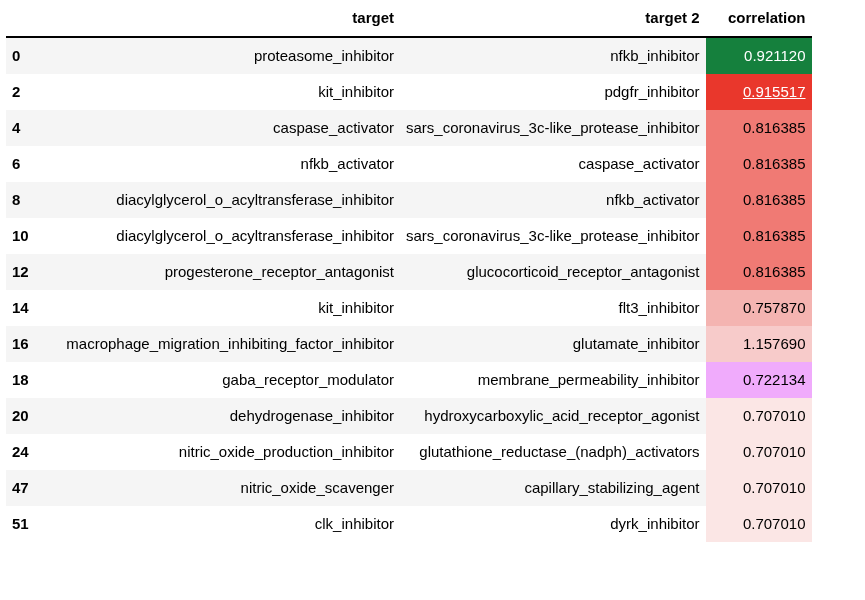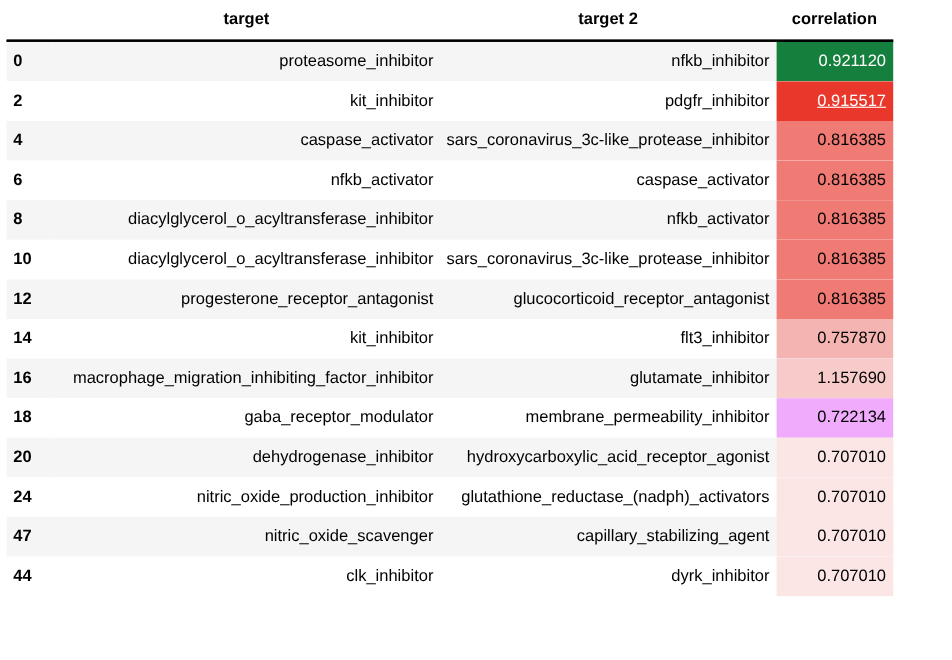--- a/index.html
+++ b/index.html
@@ -23,21 +23,21 @@
       border-spacing: 0;
     }
     table.df th, table.df td {
       padding: 0 6px 0 6px;
       white-space: nowrap;
       line-height: 36px;
       height: 36px;
     }
     thead th {
       font-weight: bold;
-      text-align: center;
+      text-align: right;
       height: 42px;
       line-height: 52px;
       border-bottom: 2.5px solid #000000;
       vertical-align: top;
     }
     tbody tr:nth-child(odd) { background: #f5f5f5; }
     tbody tr:nth-child(even) { background: #ffffff; }
     tbody th {
       font-weight: bold;
       text-align: left;
@@ -134,19 +134,19 @@
         <td class="t2">glutathione_reductase_(nadph)_activators</td>
         <td class="corr" style="background: rgb(251, 230, 229); color: rgb(0, 0, 0);">0.707010</td>
       </tr>
       <tr>
         <th>47</th>
         <td class="t1">nitric_oxide_scavenger</td>
         <td class="t2">capillary_stabilizing_agent</td>
         <td class="corr" style="background: rgb(251, 230, 229); color: rgb(0, 0, 0);">0.707010</td>
       </tr>
       <tr>
-        <th>44</th>
+        <th>51</th>
         <td class="t1">clk_inhibitor</td>
         <td class="t2">dyrk_inhibitor</td>
         <td class="corr" style="background: rgb(251, 230, 229); color: rgb(0, 0, 0);">0.707010</td>
       </tr>
     </tbody>
 </table>
 
 </body></html>

